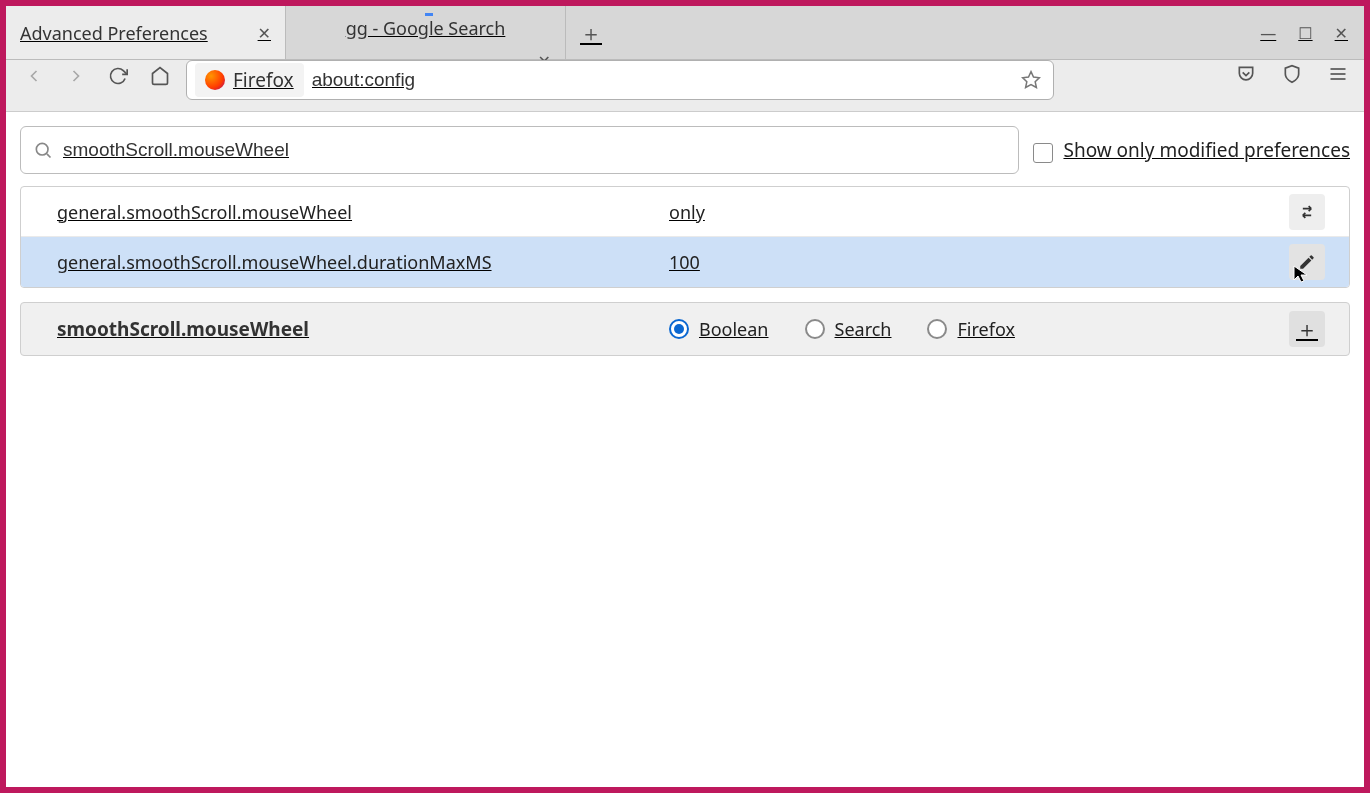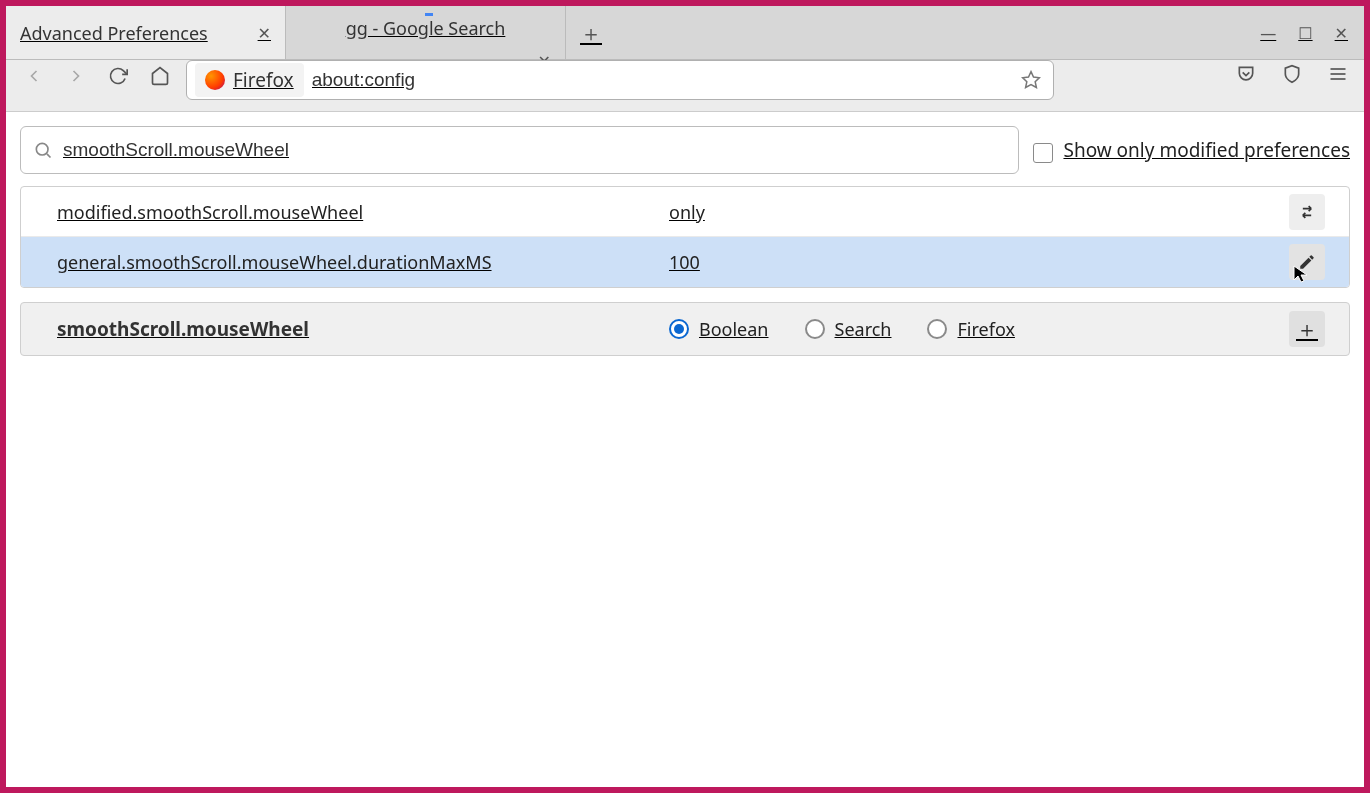--- a/index.html
+++ b/index.html
@@ -155,21 +155,21 @@
         <input type="text" value="smoothScroll.mouseWheel" style="">
       </div>
       <label class="checkbox-wrap">
         <span class="checkbox"></span>
         <span>Show only modified preferences</span>
       </label>
     </div>
 
     <div class="pref-list" id="pref-list">
         <div class="pref-row">
-          <span>modified.smoothScroll.mouseWheel</span>
+          <span>general.smoothScroll.mouseWheel</span>
           <span>only</span>
           <div class="action-btn">
             <svg width="20" height="20" viewBox="0 0 24 24" fill="none" stroke="currentColor" stroke-width="2">
               <path d="M7 8l10 0"></path>
               <path d="M17 8l-3 -3"></path>
               <path d="M17 8l-3 3"></path>
               <path d="M17 16l-10 0"></path>
               <path d="M7 16l3 -3"></path>
               <path d="M7 16l3 3"></path>
             </svg>

